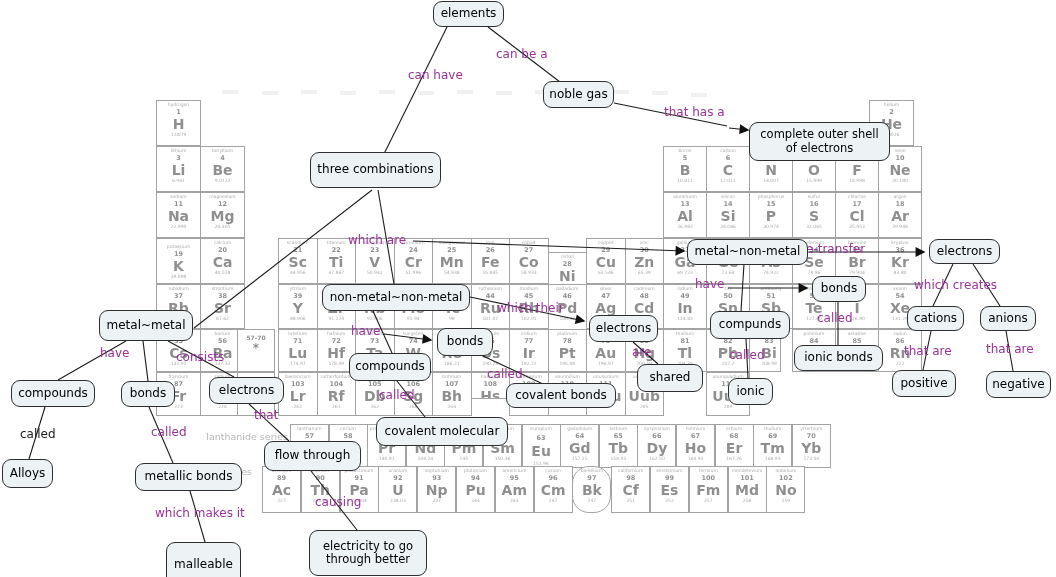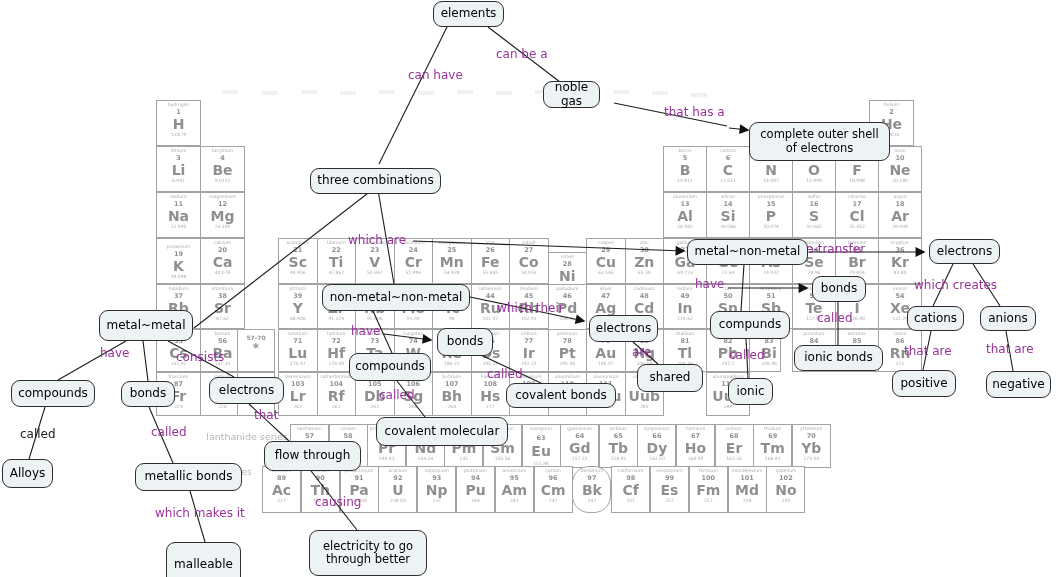--- a/index.html
+++ b/index.html
@@ -509,21 +509,21 @@
         <span class="pt-num">106</span>
         <span class="pt-sym">Sg</span>
         <span class="pt-mass">266</span>
       </div>
       <div class="pt-cell" style="left: 432px; top: 372px; width: 39.5px; height: 44px;">
         <span class="pt-name">bohrium</span>
         <span class="pt-num">107</span>
         <span class="pt-sym">Bh</span>
         <span class="pt-mass">264</span>
       </div>
-      <div class="pt-cell" style="left: 470.5px; top: 372px; width: 39.5px; height: 44px;">
+      <div class="pt-cell" style="left: 470.5px; top: 372px; width: 39.5px; height: 27px;">
         <span class="pt-name">hassium</span>
         <span class="pt-num">108</span>
         <span class="pt-sym">Hs</span>
         <span class="pt-mass">277</span>
       </div>
       <div class="pt-cell" style="left: 509px; top: 372px; width: 39.5px; height: 44px;">
         <span class="pt-name">meitnerium</span>
         <span class="pt-num">109</span>
         <span class="pt-sym">Mt</span>
         <span class="pt-mass">268</span>
@@ -801,23 +801,23 @@
       <span class="edge-label" style="left: 806px; top: 242px;">e-transfer</span>
       <span class="edge-label" style="left: 695px; top: 277px;">have</span>
       <span class="edge-label" style="left: 729px; top: 348px;">called</span>
       <span class="edge-label" style="left: 817px; top: 311px;">called</span>
       <span class="edge-label" style="left: 914px; top: 278px;">which creates</span>
       <span class="edge-label" style="left: 904px; top: 344px;">that are</span>
       <span class="edge-label" style="left: 986px; top: 342px;">that are</span>
     </div>
   <div id="nodes">
       <div class="node" style="left: 433px; top: 1px; width: 71px; height: 26px;">elements</div>
-      <div class="node" style="left: 543px; top: 81px; width: 57px; height: 27px;">noble gas</div>
+      <div class="node" style="left: 543px; top: 81px; width: 71px; height: 27px;">noble gas</div>
       <div class="node" style="left: 749px; top: 122px; width: 141px; height: 39px; font-size: 11.5px;">complete outer shell of electrons</div>
-      <div class="node" style="left: 310px; top: 168px; width: 131px; height: 26px;">three combinations</div>
+      <div class="node" style="left: 310px; top: 152px; width: 131px; height: 36px;">three combinations</div>
       <div class="node" style="left: 99px; top: 310px; width: 94px; height: 31px;">metal~metal</div>
       <div class="node" style="left: 322px; top: 284px; width: 148px; height: 27px;">non-metal~non-metal</div>
       <div class="node" style="left: 687px; top: 239px; width: 121px; height: 26px;">metal~non-metal</div>
       <div class="node" style="left: 929px; top: 239px; width: 71px; height: 25px;">electrons</div>
       <div class="node" style="left: 11px; top: 380px; width: 84px; height: 27px;">compounds</div>
       <div class="node" style="left: 121px; top: 381px; width: 54px; height: 26px;">bonds</div>
       <div class="node" style="left: 209px; top: 377px; width: 75px; height: 27px;">electrons</div>
       <div class="node" style="left: 2px; top: 459px; width: 51px; height: 29px;">Alloys</div>
       <div class="node" style="left: 135px; top: 463px; width: 107px; height: 28px;">metallic bonds</div>
       <div class="node" style="left: 166px; top: 542px; width: 75px; height: 46px;">malleable</div>

